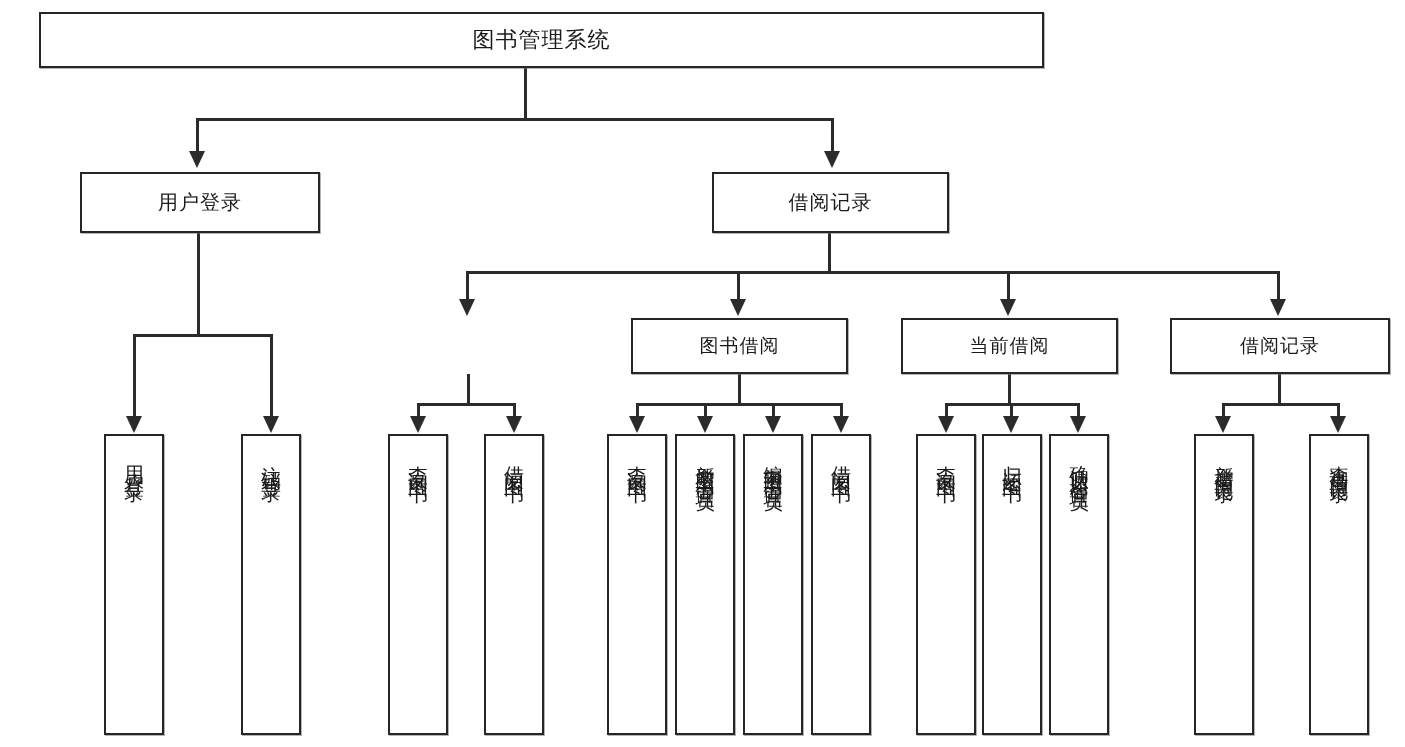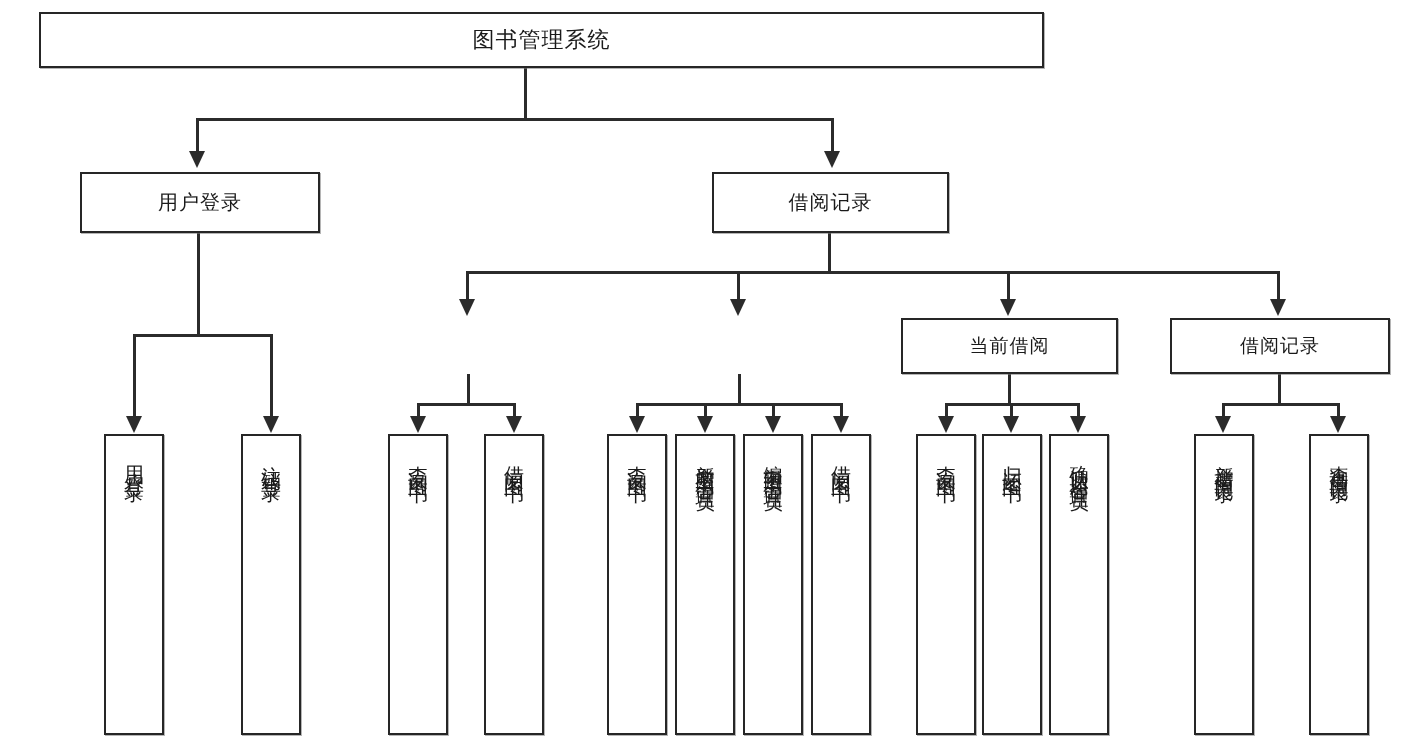--- a/index.html
+++ b/index.html
@@ -146,20 +146,23 @@
     <span class="lbl">图书管理系统</span>
   </div>
 
   <div class="node h2" style="left:80px;top:172px;width:240px;height:61px;">
     <span class="lbl">用户登录</span>
   </div>
   <div class="node h2" style="left:712px;top:172px;width:237px;height:61px;">
     <span class="lbl">借阅记录</span>
   </div>
 
+  <div class="node h3" style="left:631px;top:318px;width:217px;height:56px;">
+    <span class="lbl">图书借阅</span>
+  </div>
   <div class="node h3" style="left:901px;top:318px;width:217px;height:56px;">
     <span class="lbl">当前借阅</span>
   </div>
   <div class="node h3" style="left:1170px;top:318px;width:220px;height:56px;">
     <span class="lbl">借阅记录</span>
   </div>
 
   <div class="node leaf" style="left:104px;top:434px;width:60px;height:301px;">
     <span class="lbl">用户登录</span>
   </div>

